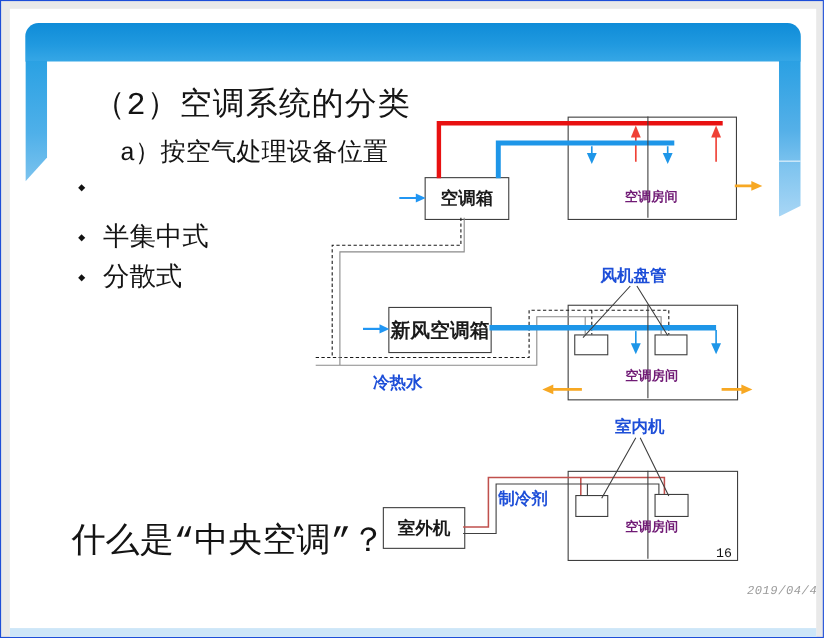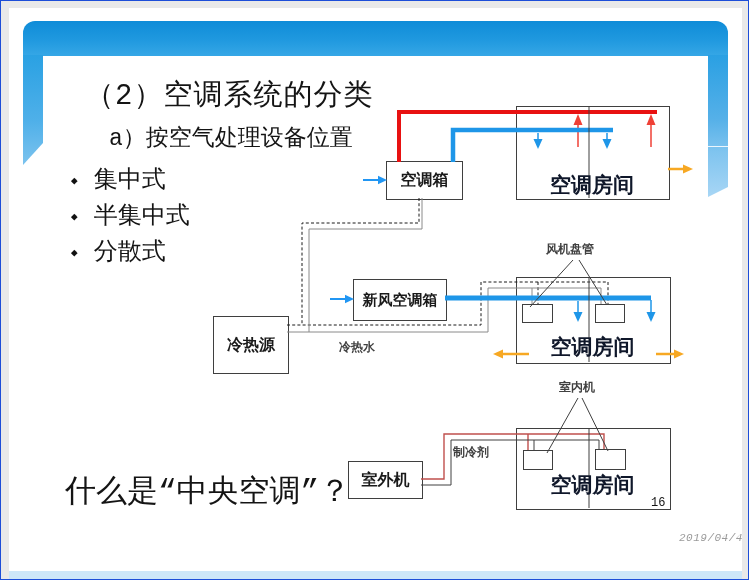--- a/index.html
+++ b/index.html
@@ -35,25 +35,25 @@
   .question{left:64px;top:469px;font-size:31px;}
   .room{position:absolute;background:#fff;border:1px solid #3f3f3f;z-index:2;}
   .box{
     position:absolute;background:#fff;border:1px solid #3f3f3f;z-index:4;
     display:flex;align-items:center;justify-content:center;
     font-size:16px;font-weight:600;color:#1a1a1a;white-space:nowrap;
   }
   .unit{position:absolute;background:#fff;border:1px solid #3f3f3f;z-index:3;}
   .room-label{
     position:absolute;z-index:6;text-align:center;
-    font-size:21px;font-weight:600;color:#0f172a;white-space:nowrap;
+    font-size:12px;font-weight:600;color:#701a75;white-space:nowrap;
   }
   .float-label{
-    position:absolute;z-index:6;font-size:12px;font-weight:600;
-    color:#404040;white-space:nowrap;
+    position:absolute;z-index:6;font-size:15px;font-weight:600;
+    color:#1d4ed8;white-space:nowrap;
   }
   .page-number{left:650px;top:495px;font-size:12px;z-index:7;}
   .date{left:678px;top:531px;font-size:11px;color:#9b9b9b;font-style:italic;letter-spacing:.5px;z-index:7;}
   .overlay{position:absolute;left:0;top:0;z-index:5;pointer-events:none;}
 </style>
 </head>
 <body>
 
 <div class="stage">
   <div class="slide-bg"></div>
@@ -62,21 +62,20 @@
   <div class="band-left"></div>
   <div class="band-right">
     <div class="band-seam"></div>
   </div>
 
   <div class="txt title">（2）空调系统的分类</div>
   <div class="txt subtitle">a）按空气处理设备位置</div>
 
   <div class="bullet-row" style="top:162px">
     <span class="bullet-dot">◆</span>
-    <span class="bullet-text">集中式</span>
   </div>
   <div class="bullet-row" style="top:198px">
     <span class="bullet-dot">◆</span>
     <span class="bullet-text">半集中式</span>
   </div>
   <div class="bullet-row" style="top:234px">
     <span class="bullet-dot">◆</span>
     <span class="bullet-text">分散式</span>
   </div>
 
@@ -84,22 +83,21 @@
 
   <div class="room" style="left:515px;top:105px;width:152px;height:92px"></div>
   <div class="room-label" style="left:515px;top:170px;width:152px">空调房间</div>
   <div class="box" style="left:385px;top:160px;width:75px;height:37px">空调箱</div>
 
   <div class="room" style="left:515px;top:276px;width:153px;height:85px"></div>
   <div class="room-label" style="left:515px;top:332px;width:153px">空调房间</div>
   <div class="unit" style="left:521px;top:303px;width:29px;height:17px"></div>
   <div class="unit" style="left:594px;top:303px;width:28px;height:17px"></div>
   <div class="float-label" style="left:545px;top:240px">风机盘管</div>
-  <div class="box" style="left:352px;top:278px;width:92px;height:40px;font-size:15px">新风空调箱</div>
-  <div class="box" style="left:212px;top:315px;width:74px;height:56px">冷热源</div>
+  <div class="box" style="left:352px;top:278px;width:92px;height:40px;font-size:18px">新风空调箱</div>
   <div class="float-label" style="left:338px;top:338px">冷热水</div>
 
   <div class="room" style="left:515px;top:427px;width:153px;height:80px"></div>
   <div class="room-label" style="left:515px;top:470px;width:153px">空调房间</div>
   <div class="unit" style="left:522px;top:449px;width:28px;height:18px"></div>
   <div class="unit" style="left:594px;top:448px;width:29px;height:19px"></div>
   <div class="float-label" style="left:558px;top:378px">室内机</div>
   <div class="box" style="left:347px;top:460px;width:73px;height:36px">室外机</div>
   <div class="float-label" style="left:452px;top:443px">制冷剂</div>
 

